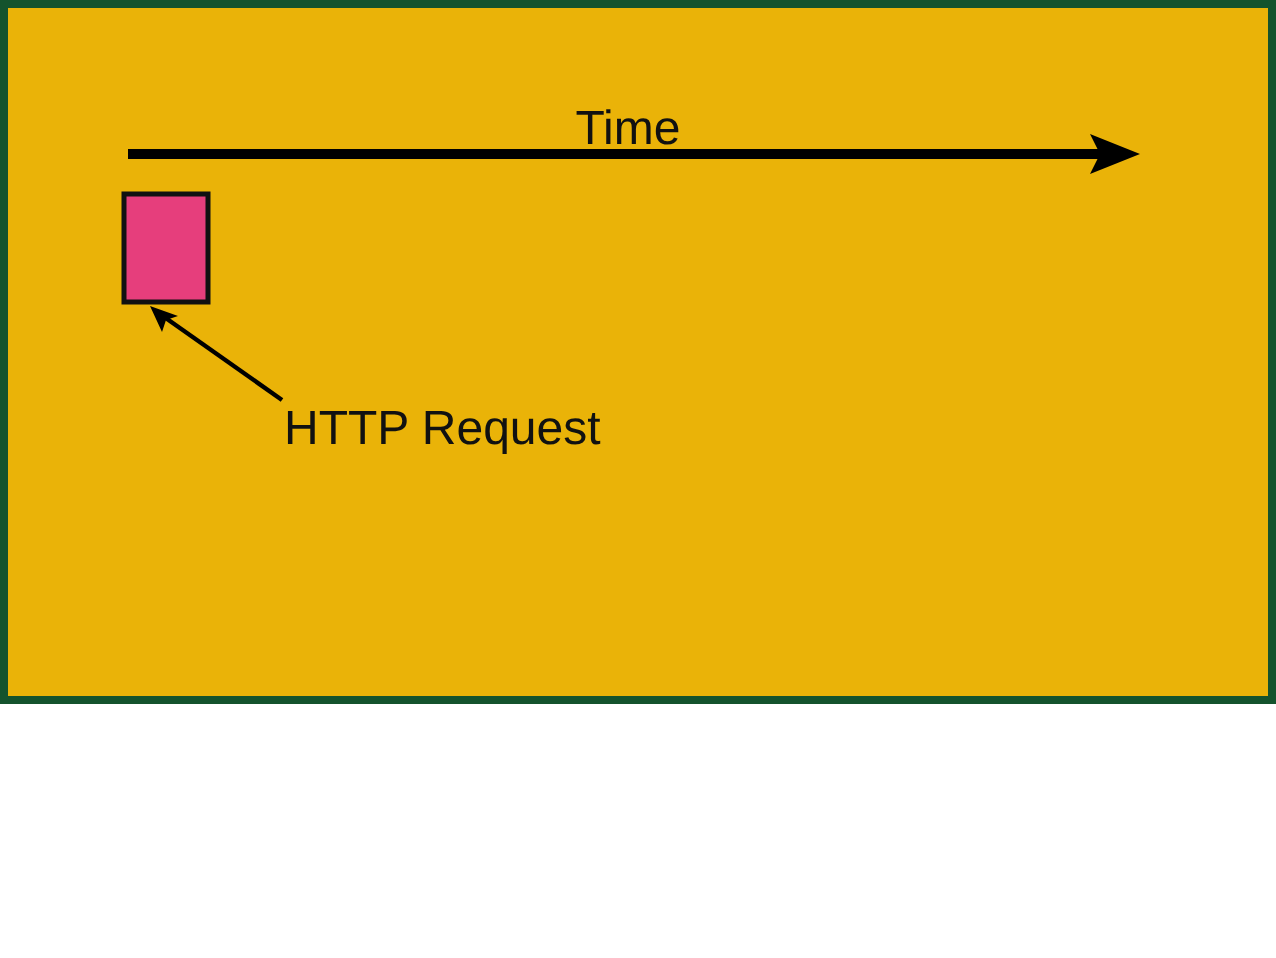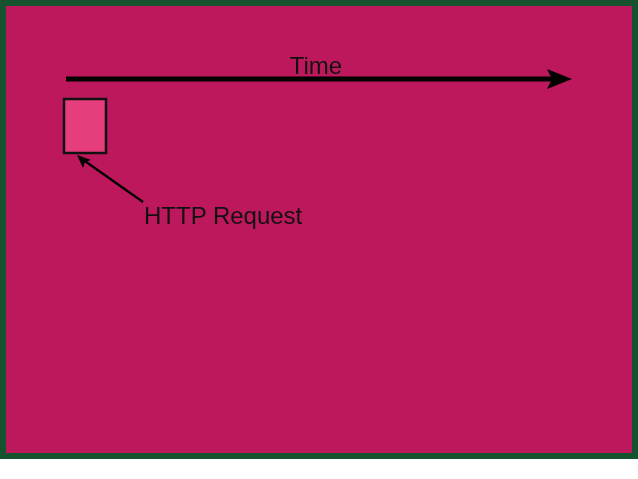--- a/index.html
+++ b/index.html
@@ -7,24 +7,24 @@
     margin: 0;
     padding: 0;
     background: #ffffff;
   }
   body {
     font-family: "Liberation Sans", sans-serif;
   }
   #slide {
     position: relative;
     width: 638px;
-    height: 459px;
-    background: #be185d;
+    height: 352px;
+    background: #eab308;
     box-sizing: border-box;
-    border: 6px solid #14532d;
+    border: 4px solid #14532d;
     overflow: hidden;
   }
   #diagram-svg {
     position: absolute;
     left: 0;
     top: 0;
     width: 638px;
     height: 479px;
     display: block;
   }

